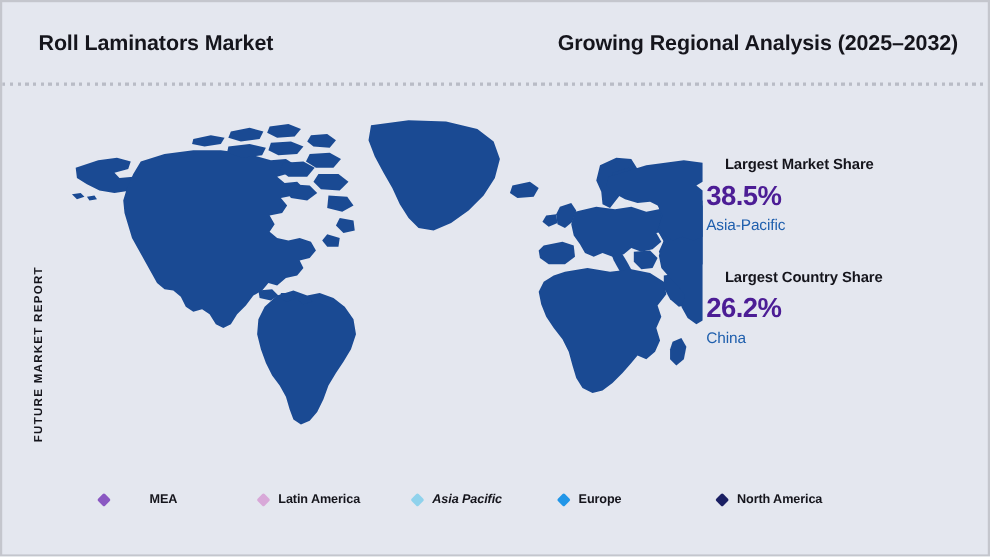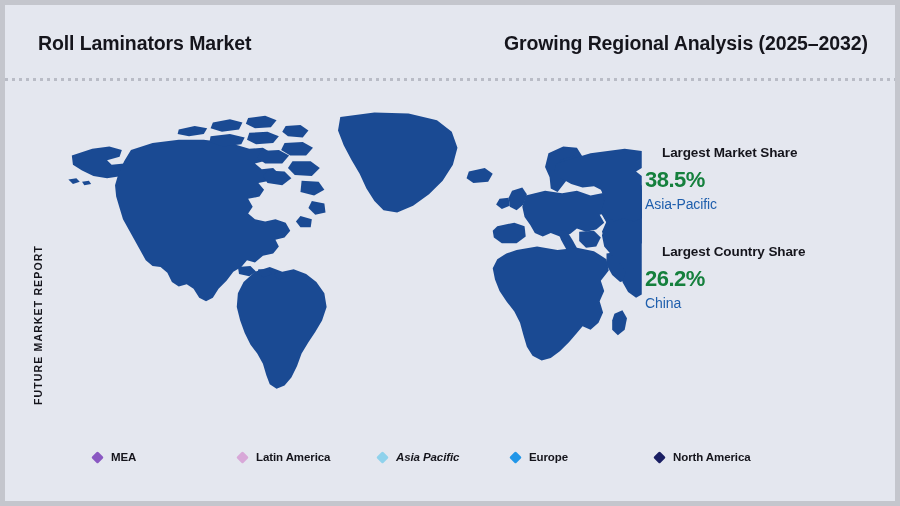--- a/index.html
+++ b/index.html
@@ -9,21 +9,21 @@
     background: #ffffff;
   }
   body {
     font-family: "Liberation Sans", sans-serif;
   }
   #canvas {
     position: relative;
     width: 900px;
     height: 506px;
     background: #e4e7ef;
-    border: 5px solid #8b5cf6;
+    border: 2px solid #8b5cf6;
     box-sizing: border-box;
     overflow: hidden;
   }
 
   
   #header {
     position: absolute;
     left: 0;
     top: 0;
     width: 100%;
@@ -104,23 +104,23 @@
   .stat-block { margin-bottom: 32px; }
   .stat-label {
     font-size: 13.5px;
     font-weight: bold;
     color: #15151c;
     margin-bottom: 8px;
     letter-spacing: -0.1px;
     padding-left: 17px;
   }
   .stat-value {
-    font-size: 22px;
-    font-weight: bold;
-    color: #15803d;
+    font-size: 25px;
+    font-weight: bold;
+    color: #4c1d95;
     line-height: 1.05;
     letter-spacing: -0.5px;
   }
   .stat-sub {
     font-size: 14px;
     font-weight: normal;
     color: #1f5fad;
     margin-top: 5px;
     letter-spacing: -0.1px;
   }
@@ -274,21 +274,21 @@
     <div class="stat-block">
       <div class="stat-label">Largest Country Share</div>
       <div class="stat-value">26.2%</div>
       <div class="stat-sub" style="color: rgb(31, 95, 173);">China</div>
     </div>
 
   </div>
 
   <div id="legend">
 
-    <div class="legend-item" style="left: 0px;">
+    <div class="legend-item" style="left: 0px; gap: 28px;">
       <span class="legend-marker" style="background: rgb(138, 88, 194);"></span>
       <span class="legend-text">MEA</span>
     </div>
 
     <div class="legend-item" style="left: 145px;">
       <span class="legend-marker" style="background: rgb(216, 168, 216);"></span>
       <span class="legend-text">Latin America</span>
     </div>
 
     <div class="legend-item" style="left: 285px; font-style: italic;">

